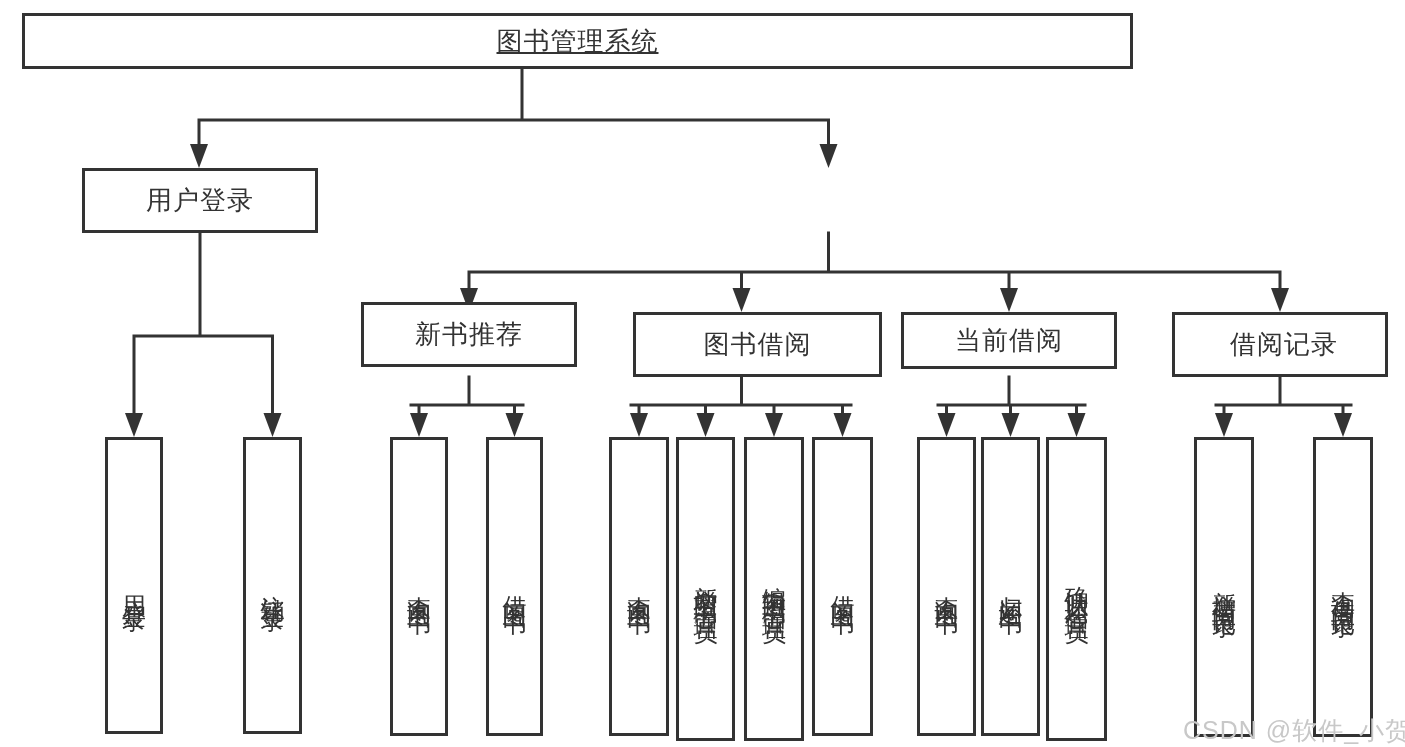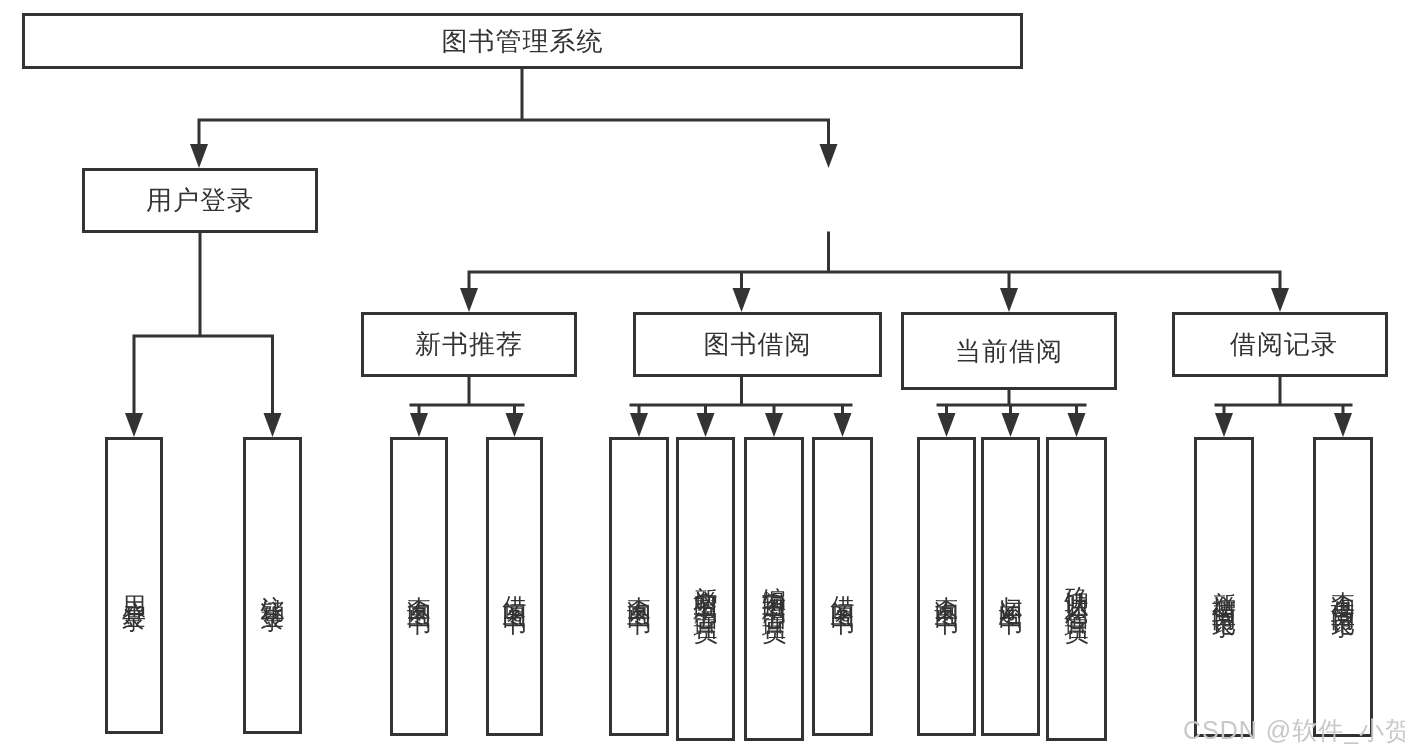--- a/index.html
+++ b/index.html
@@ -103,35 +103,35 @@
       <path class="line" d="M1009 377 L1009 405 M938 405 L1085 405 M946.5 405 L946.5 416 M1010.5 405 L1010.5 416 M1076.5 405 L1076.5 416"></path>
       <path class="arrow" d="M937.5 413 L955.5 413 L946.5 437 Z M1001.5 413 L1019.5 413 L1010.5 437 Z M1067.5 413 L1085.5 413 L1076.5 437 Z"></path>
     </g>
 
     <g>
       <path class="line" d="M1280 377 L1280 405 M1216 405 L1351 405 M1224 405 L1224 416 M1343 405 L1343 416"></path>
       <path class="arrow" d="M1215 413 L1233 413 L1224 437 Z M1334 413 L1352 413 L1343 437 Z"></path>
     </g>
   </svg>
 
-  <div class="node h" style="left:22px; top:13px; width:1001px; height:56px;">
+  <div class="node h" style="left:22px; top:13px; width:1111px; height:56px;text-decoration:underline;">
     <span>图书管理系统</span>
   </div>
 
   <div class="node h" style="left:82px; top:168px; width:236px; height:65px;">
     <span>用户登录</span>
   </div>
 
-  <div class="node h" style="left:361px; top:312px; width:216px; height:65px;">
+  <div class="node h" style="left:361px; top:302px; width:216px; height:65px;">
     <span>新书推荐</span>
   </div>
   <div class="node h" style="left:633px; top:312px; width:249px; height:65px;">
     <span>图书借阅</span>
   </div>
-  <div class="node h" style="left:901px; top:312px; width:216px; height:78px;">
+  <div class="node h" style="left:901px; top:312px; width:216px; height:57px;">
     <span>当前借阅</span>
   </div>
   <div class="node h" style="left:1172px; top:312px; width:216px; height:65px;padding-left:8px;">
     <span>借阅记录</span>
   </div>
 
   <div class="node v" style="left:105px; top:437px; width:58px; height:297px;">
     <span>用户登录</span>
   </div>
   <div class="node v" style="left:243px; top:437px; width:59px; height:297px;">

